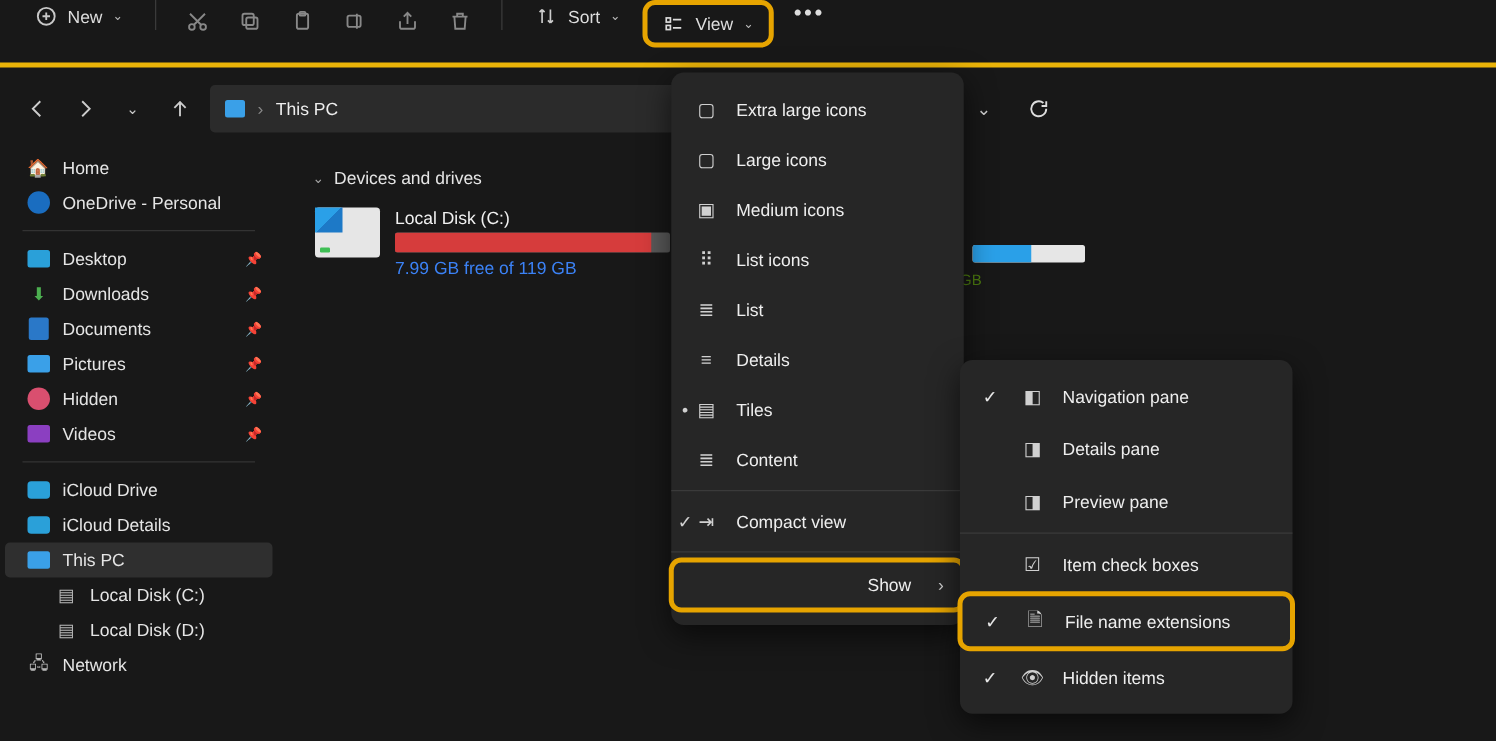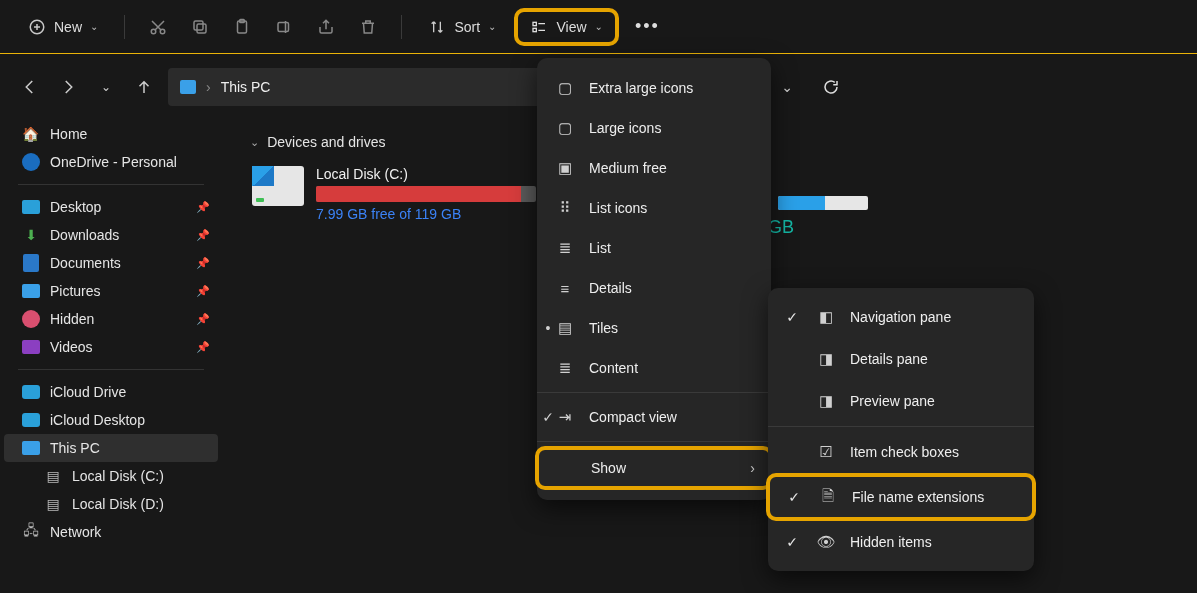--- a/index.html
+++ b/index.html
@@ -6,23 +6,23 @@
   body {
     background:#181818;
     width:1197px; height:593px;
     color:#fff; overflow:hidden;
     position:relative;
     font-size:14px;
   }
 
   
   .top-toolbar{
-    display:flex; align-items:center; gap:8px;
+    display:flex; align-items:flex-start; gap:8px;
     height:54px; padding:0 18px;
-    border-bottom:1px solid #eab308;
+    border-bottom:4px solid #eab308;
   }
   .new-btn{
     display:flex; align-items:center; gap:8px;
     padding:4px 10px; border-radius:4px; cursor:pointer;
     color:#ddd;
   }
   .sep{ width:1px; height:24px; background:#3a3a3a; margin:0 8px;}
   .tool-icon{
     width:34px;height:34px;display:flex;align-items:center;justify-content:center;
     color:#8a8a8a;border-radius:4px;
@@ -116,21 +116,21 @@
   .bar{
     width:220px;height:16px;background:#5a5a5a;border-radius:2px;overflow:hidden;margin-bottom:4px;
   }
   .bar .fill{height:100%;background:#d63c3c;}
   .bar2{
     width:90px;height:14px;background:#e6e6e6;border-radius:2px;overflow:hidden;
     position:absolute;left:778px;top:196px;
   }
   .bar2 .fill2{height:100%;background:#2aa0e8;width:52%;}
   .gb-label{
-    position:absolute;left:768px;top:217px;color:#14b8a6;font-size:18px;
+    position:absolute;left:768px;top:217px;color:#4d7c0f;font-size:12px;
   }
   .free-txt{color:#3b82f6;font-size:14px}
 
   
   .menu{
     position:absolute; left:537px; top:58px; width:234px;
     background:#262626;border-radius:10px;
     box-shadow:0 8px 24px rgba(0,0,0,.6);
     padding:10px 0; z-index:40;
   }
@@ -348,21 +348,21 @@
   <div class="side-item">
     <span class="ico">
         <span class="c-icl"></span>
       </span>
     <span>iCloud Drive</span>
   </div>
   <div class="side-item">
     <span class="ico">
         <span class="c-icl"></span>
       </span>
-    <span>iCloud Desktop</span>
+    <span>iCloud Details</span>
   </div>
   <div class="side-item selected">
     <span class="ico">
         <span class="c-pc"></span>
       </span>
     <span>This PC</span>
   </div>
   <div class="side-item side-sub">
     <span class="ico c-disk">▤</span>
     <span>Local Disk (C:)</span>
@@ -404,21 +404,21 @@
   <div class="menu-item">
     <span class="mi-icon">▢</span>
     <span>Extra large icons</span>
   </div>
   <div class="menu-item">
     <span class="mi-icon">▢</span>
     <span>Large icons</span>
   </div>
   <div class="menu-item">
     <span class="mi-icon">▣</span>
-    <span>Medium free</span>
+    <span>Medium icons</span>
   </div>
   <div class="menu-item">
     <span class="mi-icon">⠿</span>
     <span>List icons</span>
   </div>
   <div class="menu-item">
     <span class="mi-icon">≣</span>
     <span>List</span>
   </div>
   <div class="menu-item">
@@ -438,21 +438,21 @@
   <div class="menu-hr"></div>
 
   <div class="menu-item">
     <span class="mi-bullet">✓</span>
     <span class="mi-icon">⇥</span>
     <span>Compact view</span>
   </div>
 
   <div class="menu-hr"></div>
 
-  <div class="menu-item show-row" style="justify-content:flex-start">
+  <div class="menu-item show-row" style="justify-content:flex-end">
     <span>Show</span>
     <span class="mi-arrow">›</span>
   </div>
 </div>
 
 <div class="submenu">
   <div class="sub-item">
     <span class="sub-check">✓</span>
     <span class="sub-icon">◧</span>
     <span class="lbl">Navigation pane</span>

